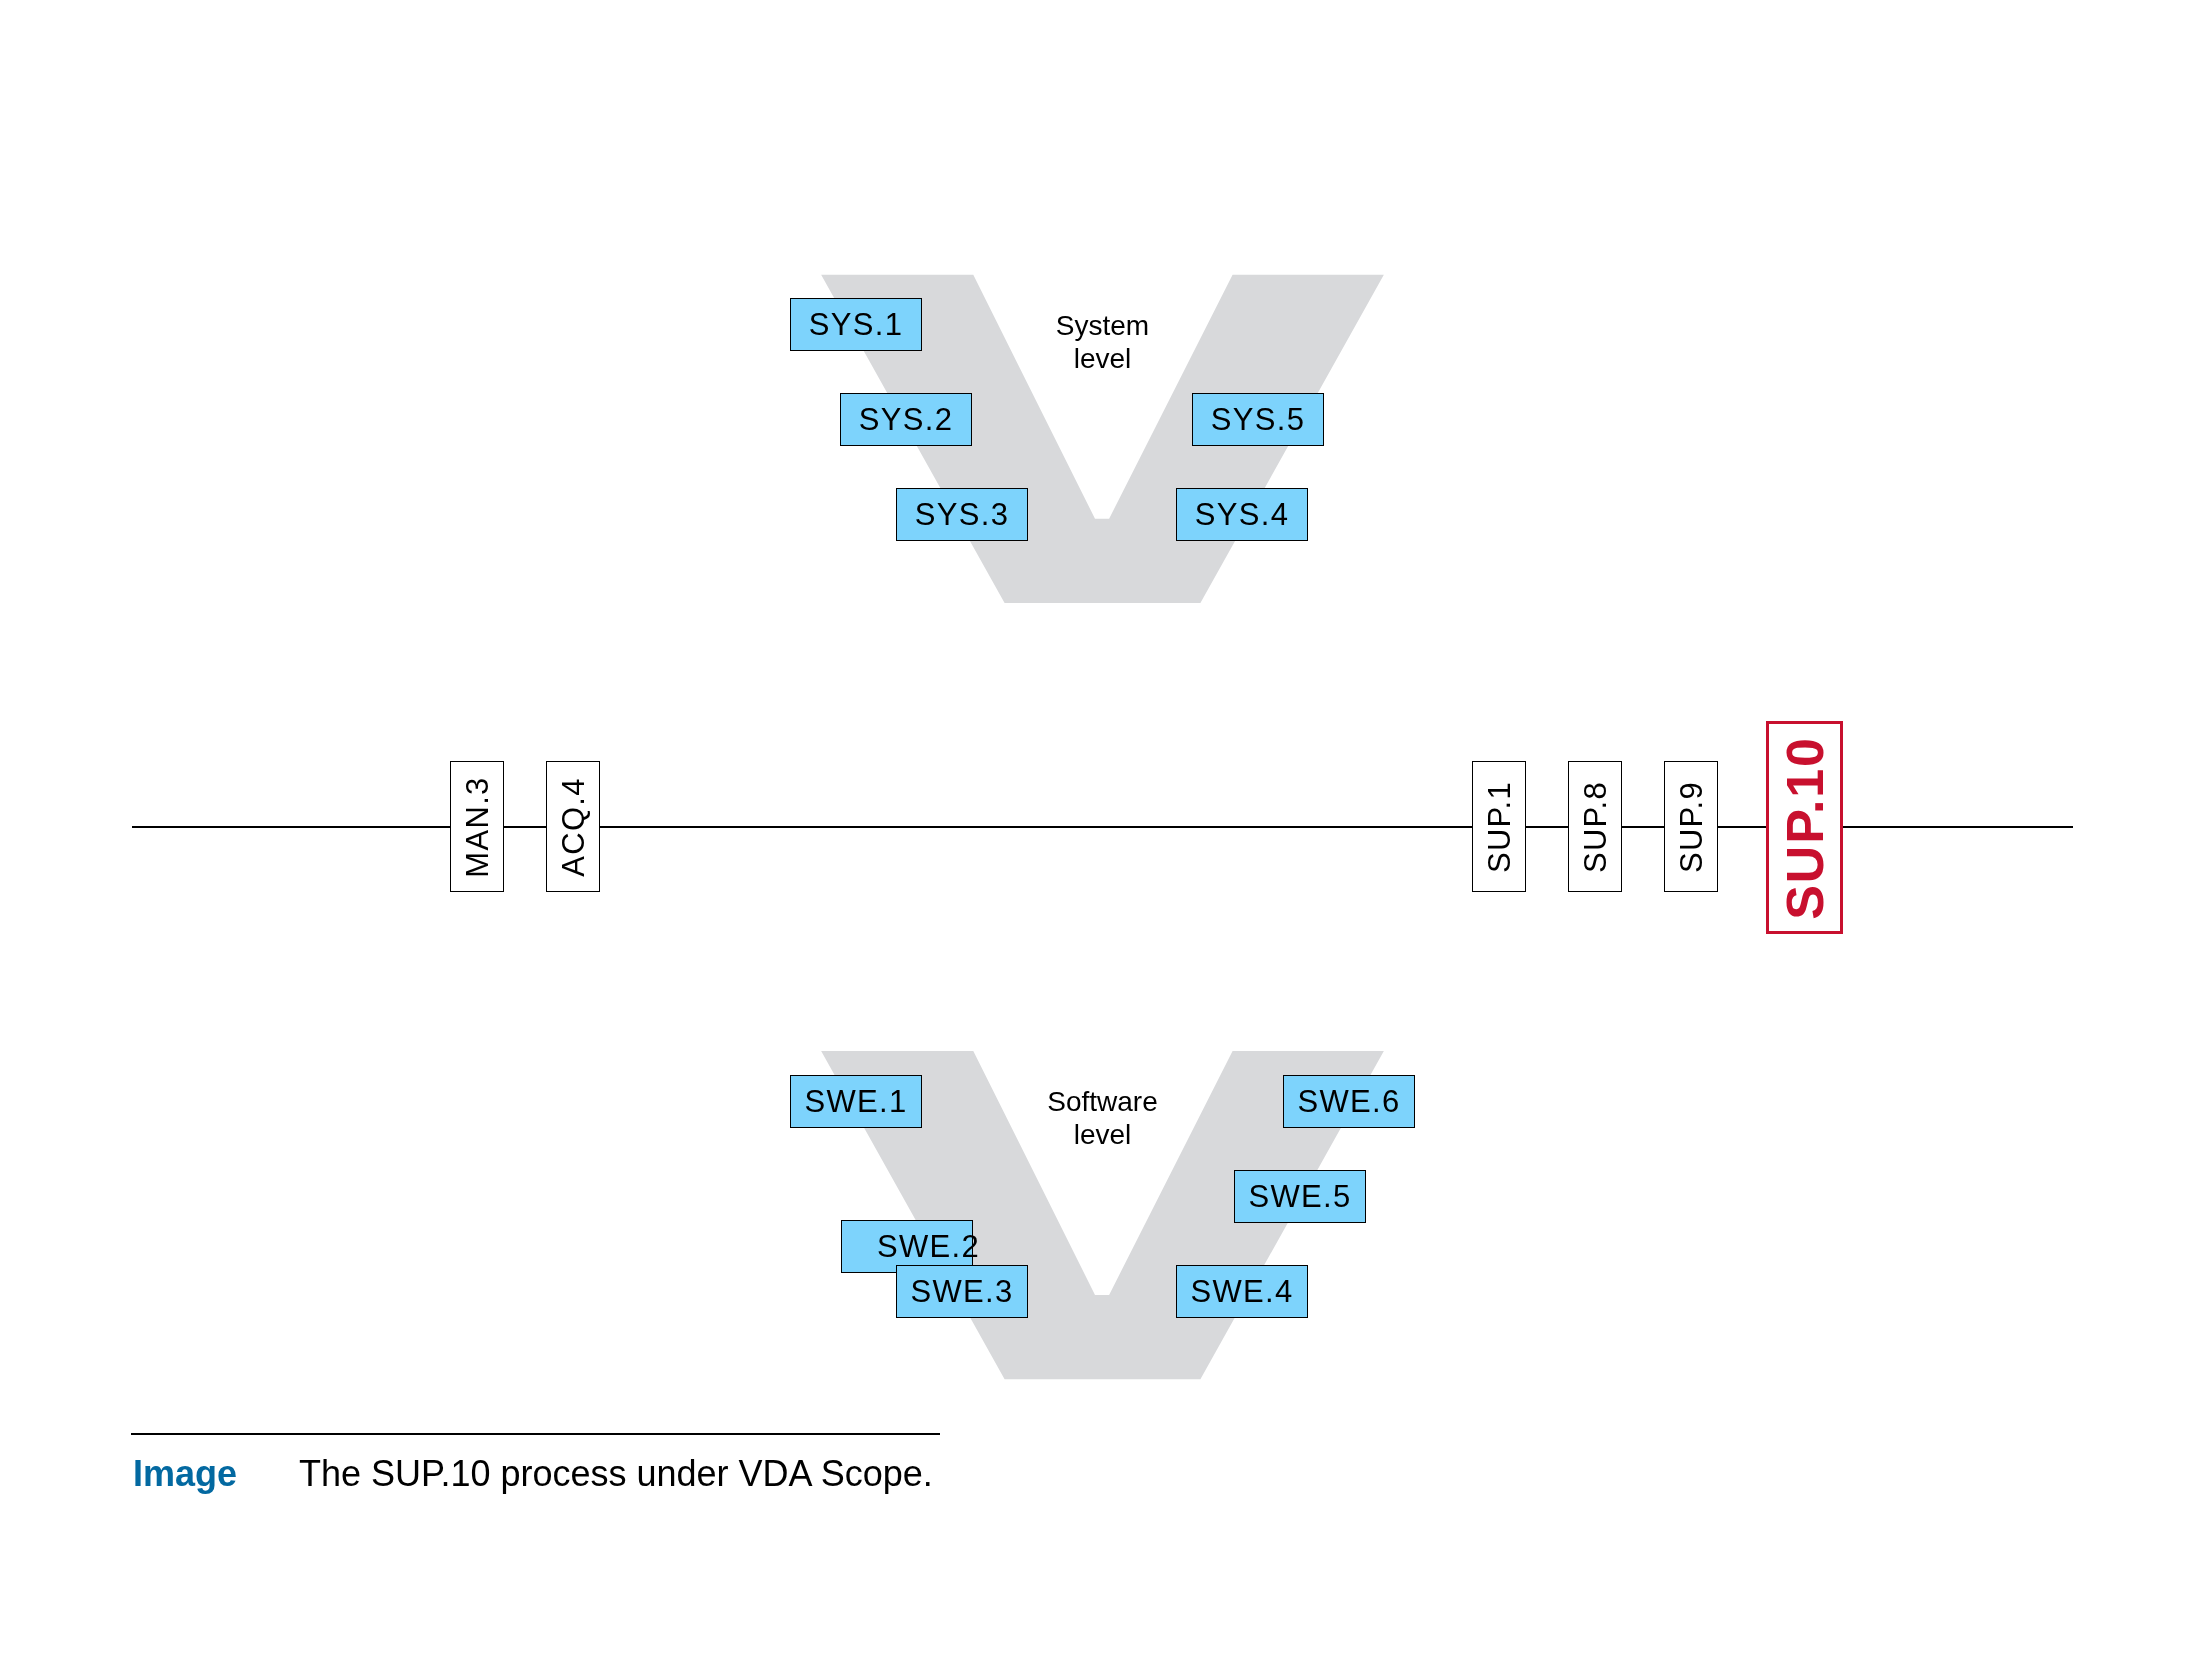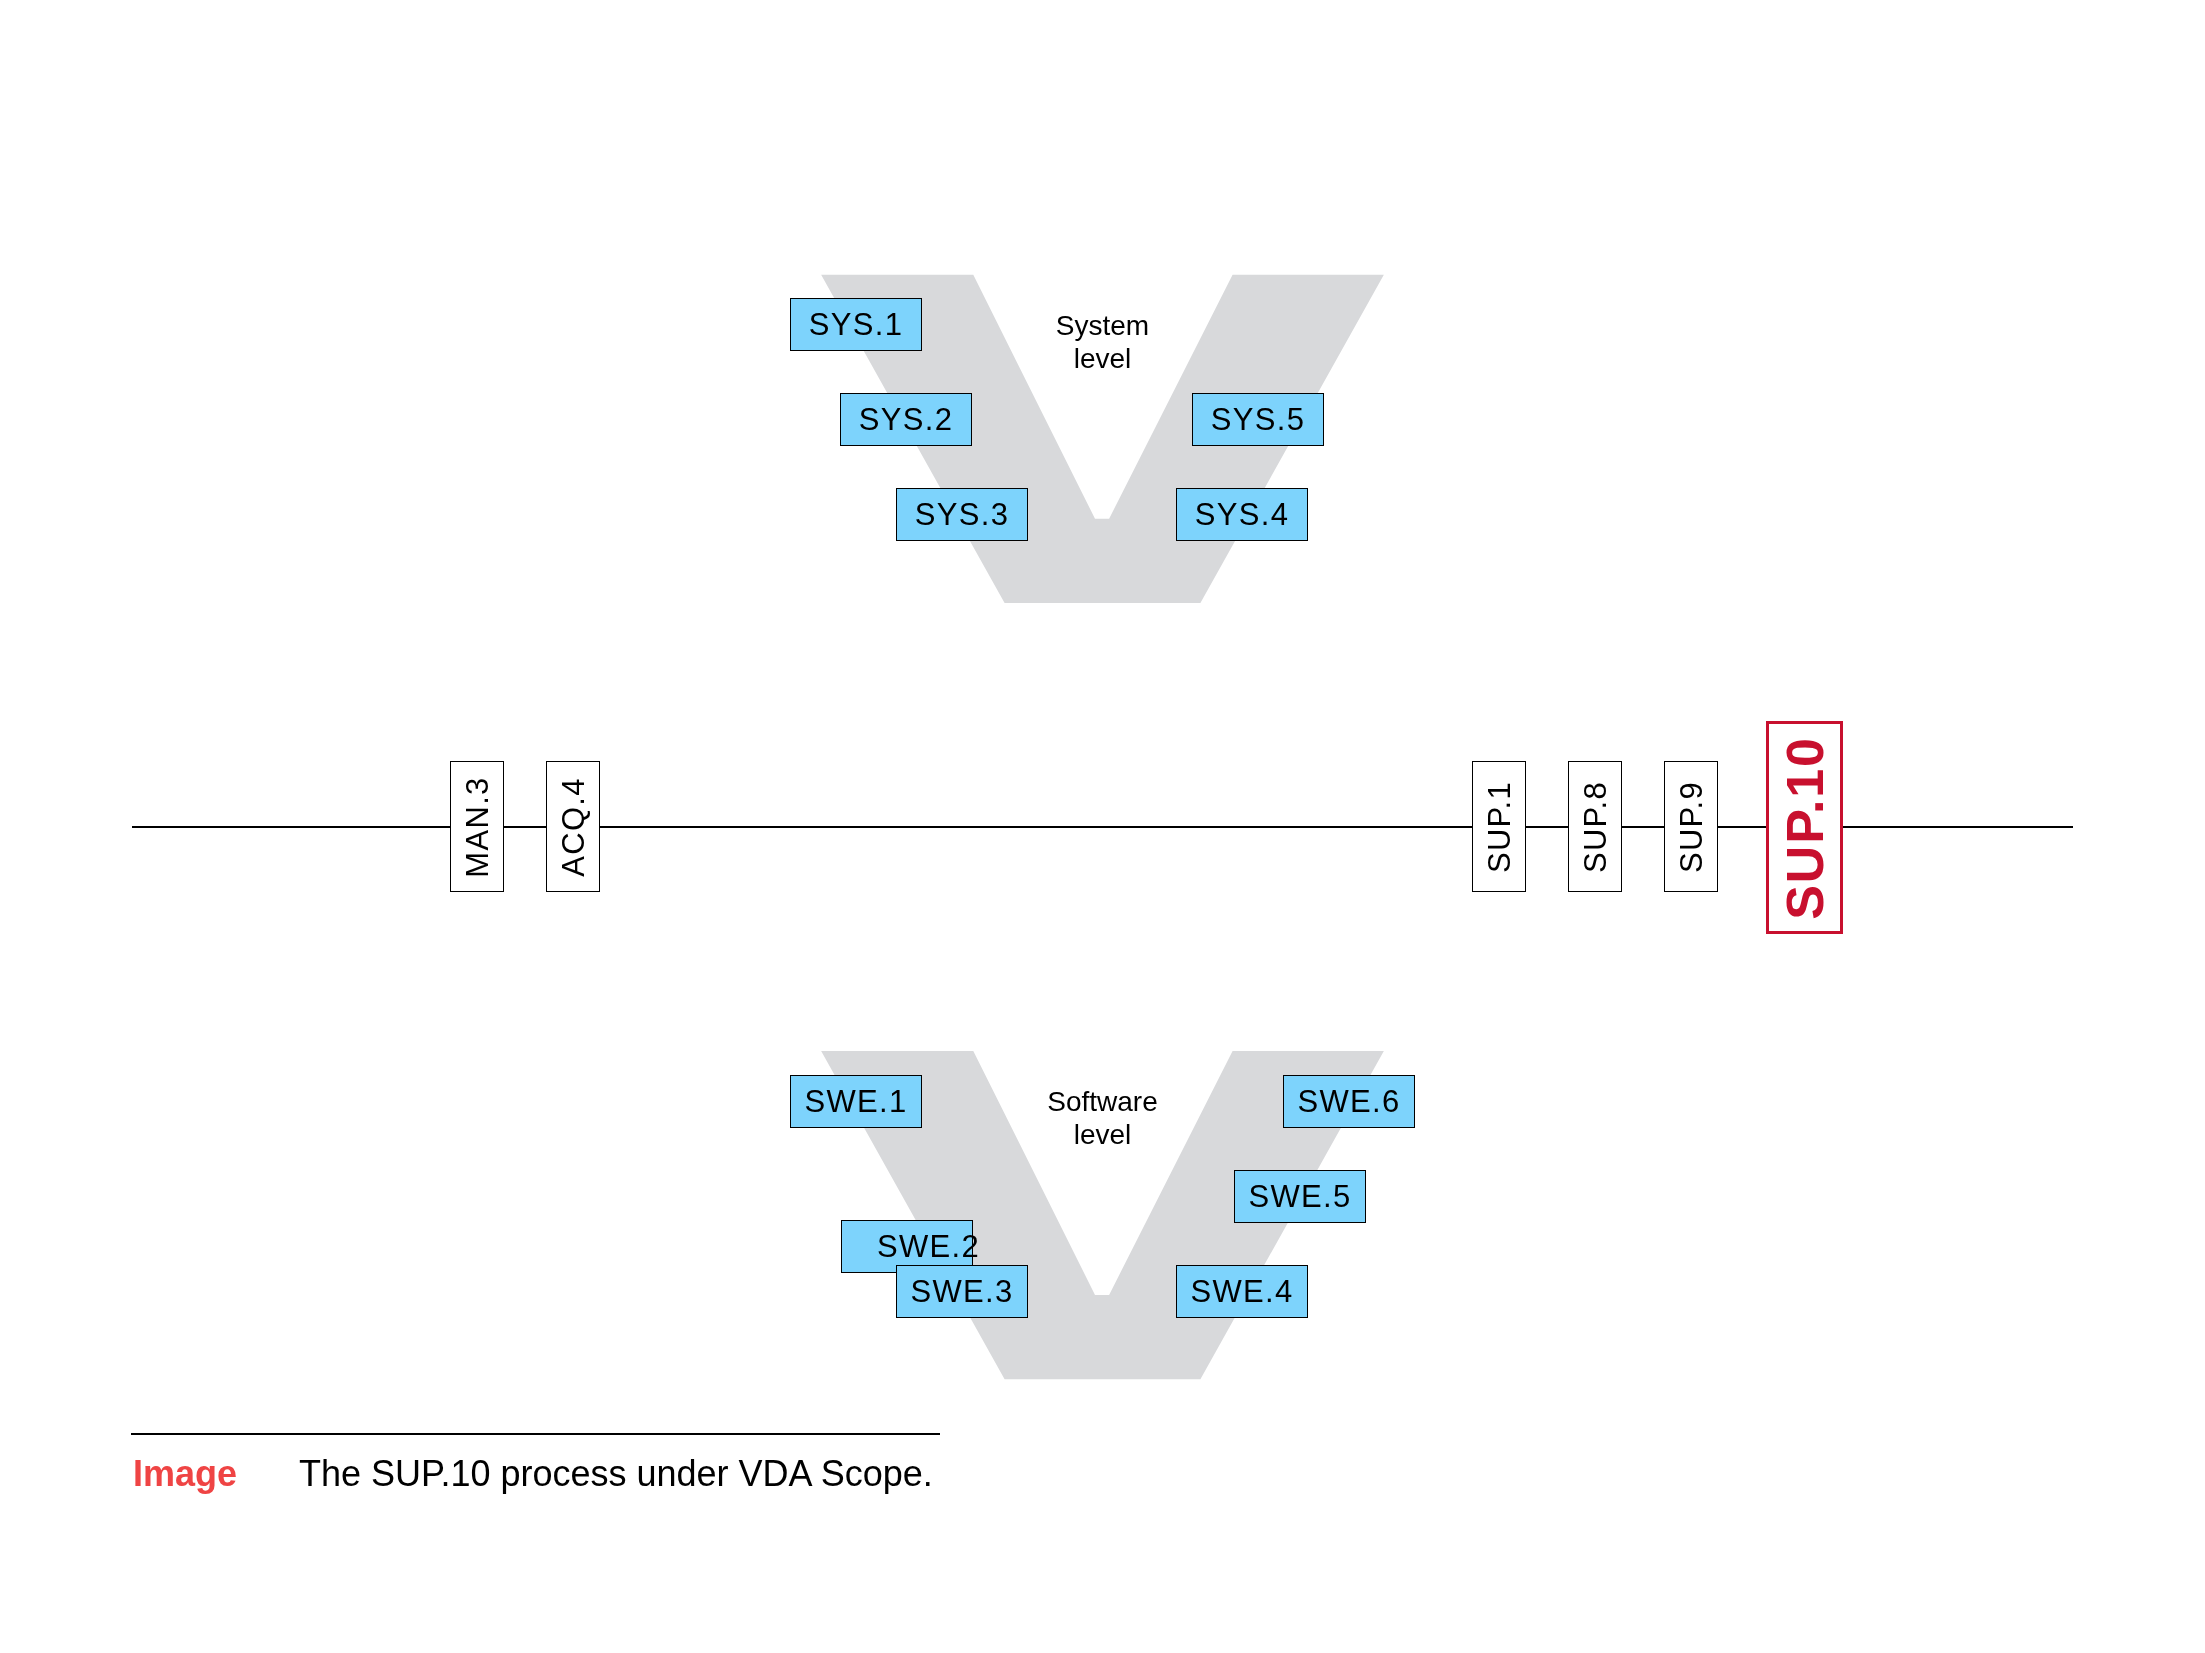--- a/index.html
+++ b/index.html
@@ -17,21 +17,21 @@
   .vbox { position: absolute; width: 54px; height: 131px; box-sizing: border-box;
           border: 1.8px solid #000; background: #fff; top: 761px; }
   .vbox span { position: absolute; left: 50%; top: 50%; white-space: nowrap;
                transform: translate(-50%, -50%) rotate(-90deg); font-size: 31px;
                letter-spacing: 1.3px; line-height: 1; }
   .vbox.highlight { width: 77px; height: 213px; top: 721px; border: 3.5px solid #C8102E; }
   .vbox.highlight span { color: #C8102E; font-weight: bold; font-size: 52px; letter-spacing: 1.8px; }
 
   .caption-rule { position: absolute; left: 131px; top: 1433px; width: 809px; height: 1.8px; background: #000; }
   .caption-label { position: absolute; left: 133px; top: 1456px; font-size: 36px; font-weight: bold;
-                   color: #ef4444; line-height: 1; }
+                   color: #0369a1; line-height: 1; }
   .caption-text { position: absolute; left: 299px; top: 1456px; font-size: 36px; line-height: 1;
                   white-space: nowrap; }
 </style>
 </head>
 <body>
 
 <svg class="layer" width="2205" height="1654" viewBox="0 0 5000 3750">
   <polygon class="vshape" points="1862,623 2207,623 2483,1176 2515,1176 2795,623 3138,623 2722,1367 2278,1367"></polygon>
   <polygon class="vshape" points="1862,2383 2207,2383 2483,2936 2515,2936 2795,2383 3138,2383 2722,3127 2278,3127"></polygon>
 </svg>

